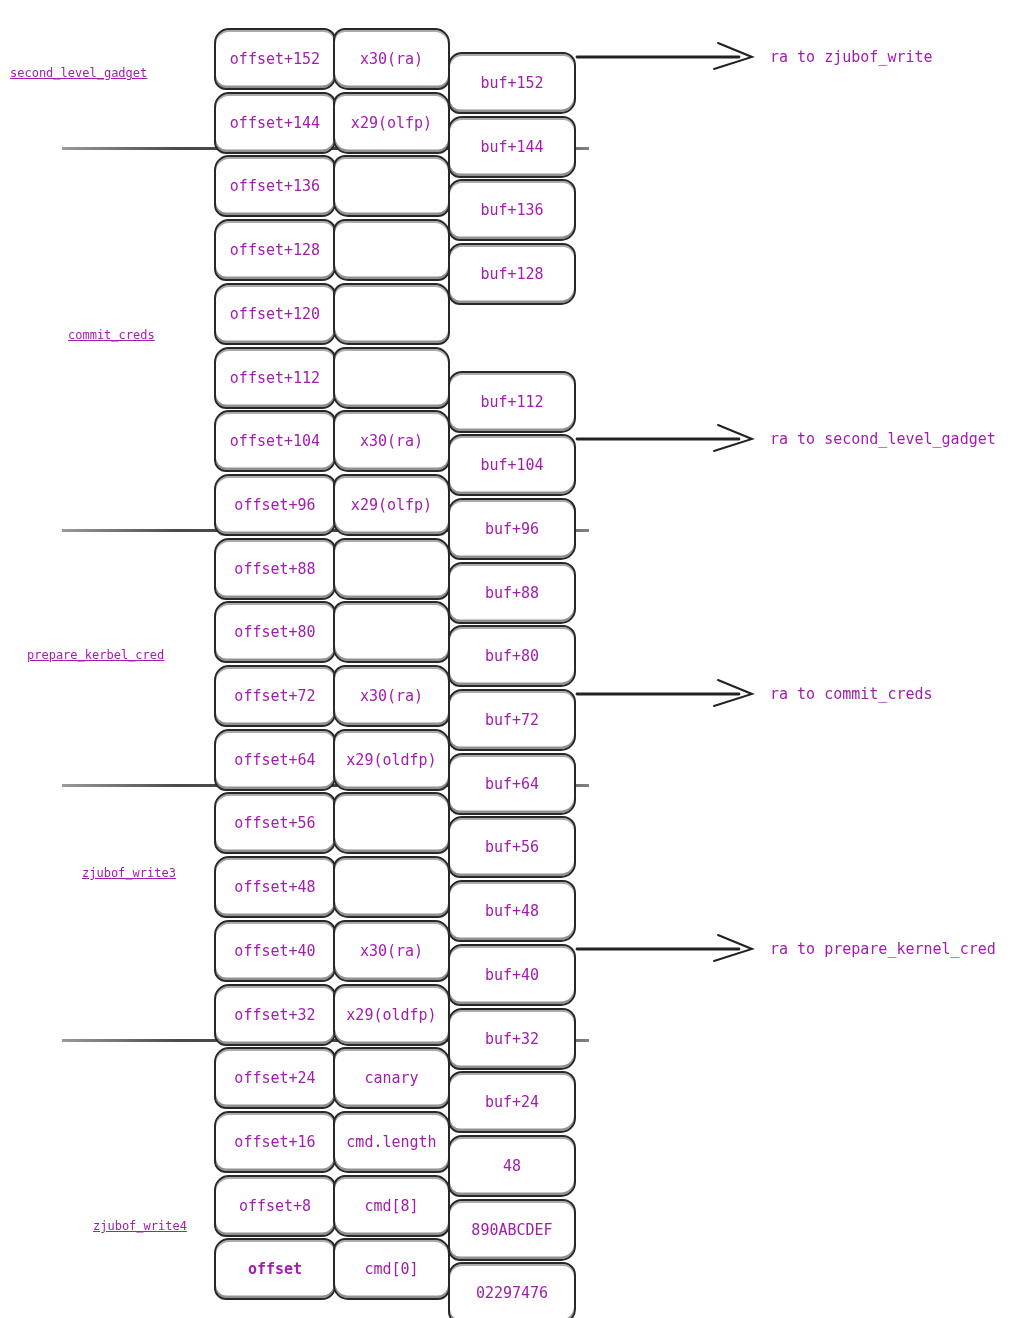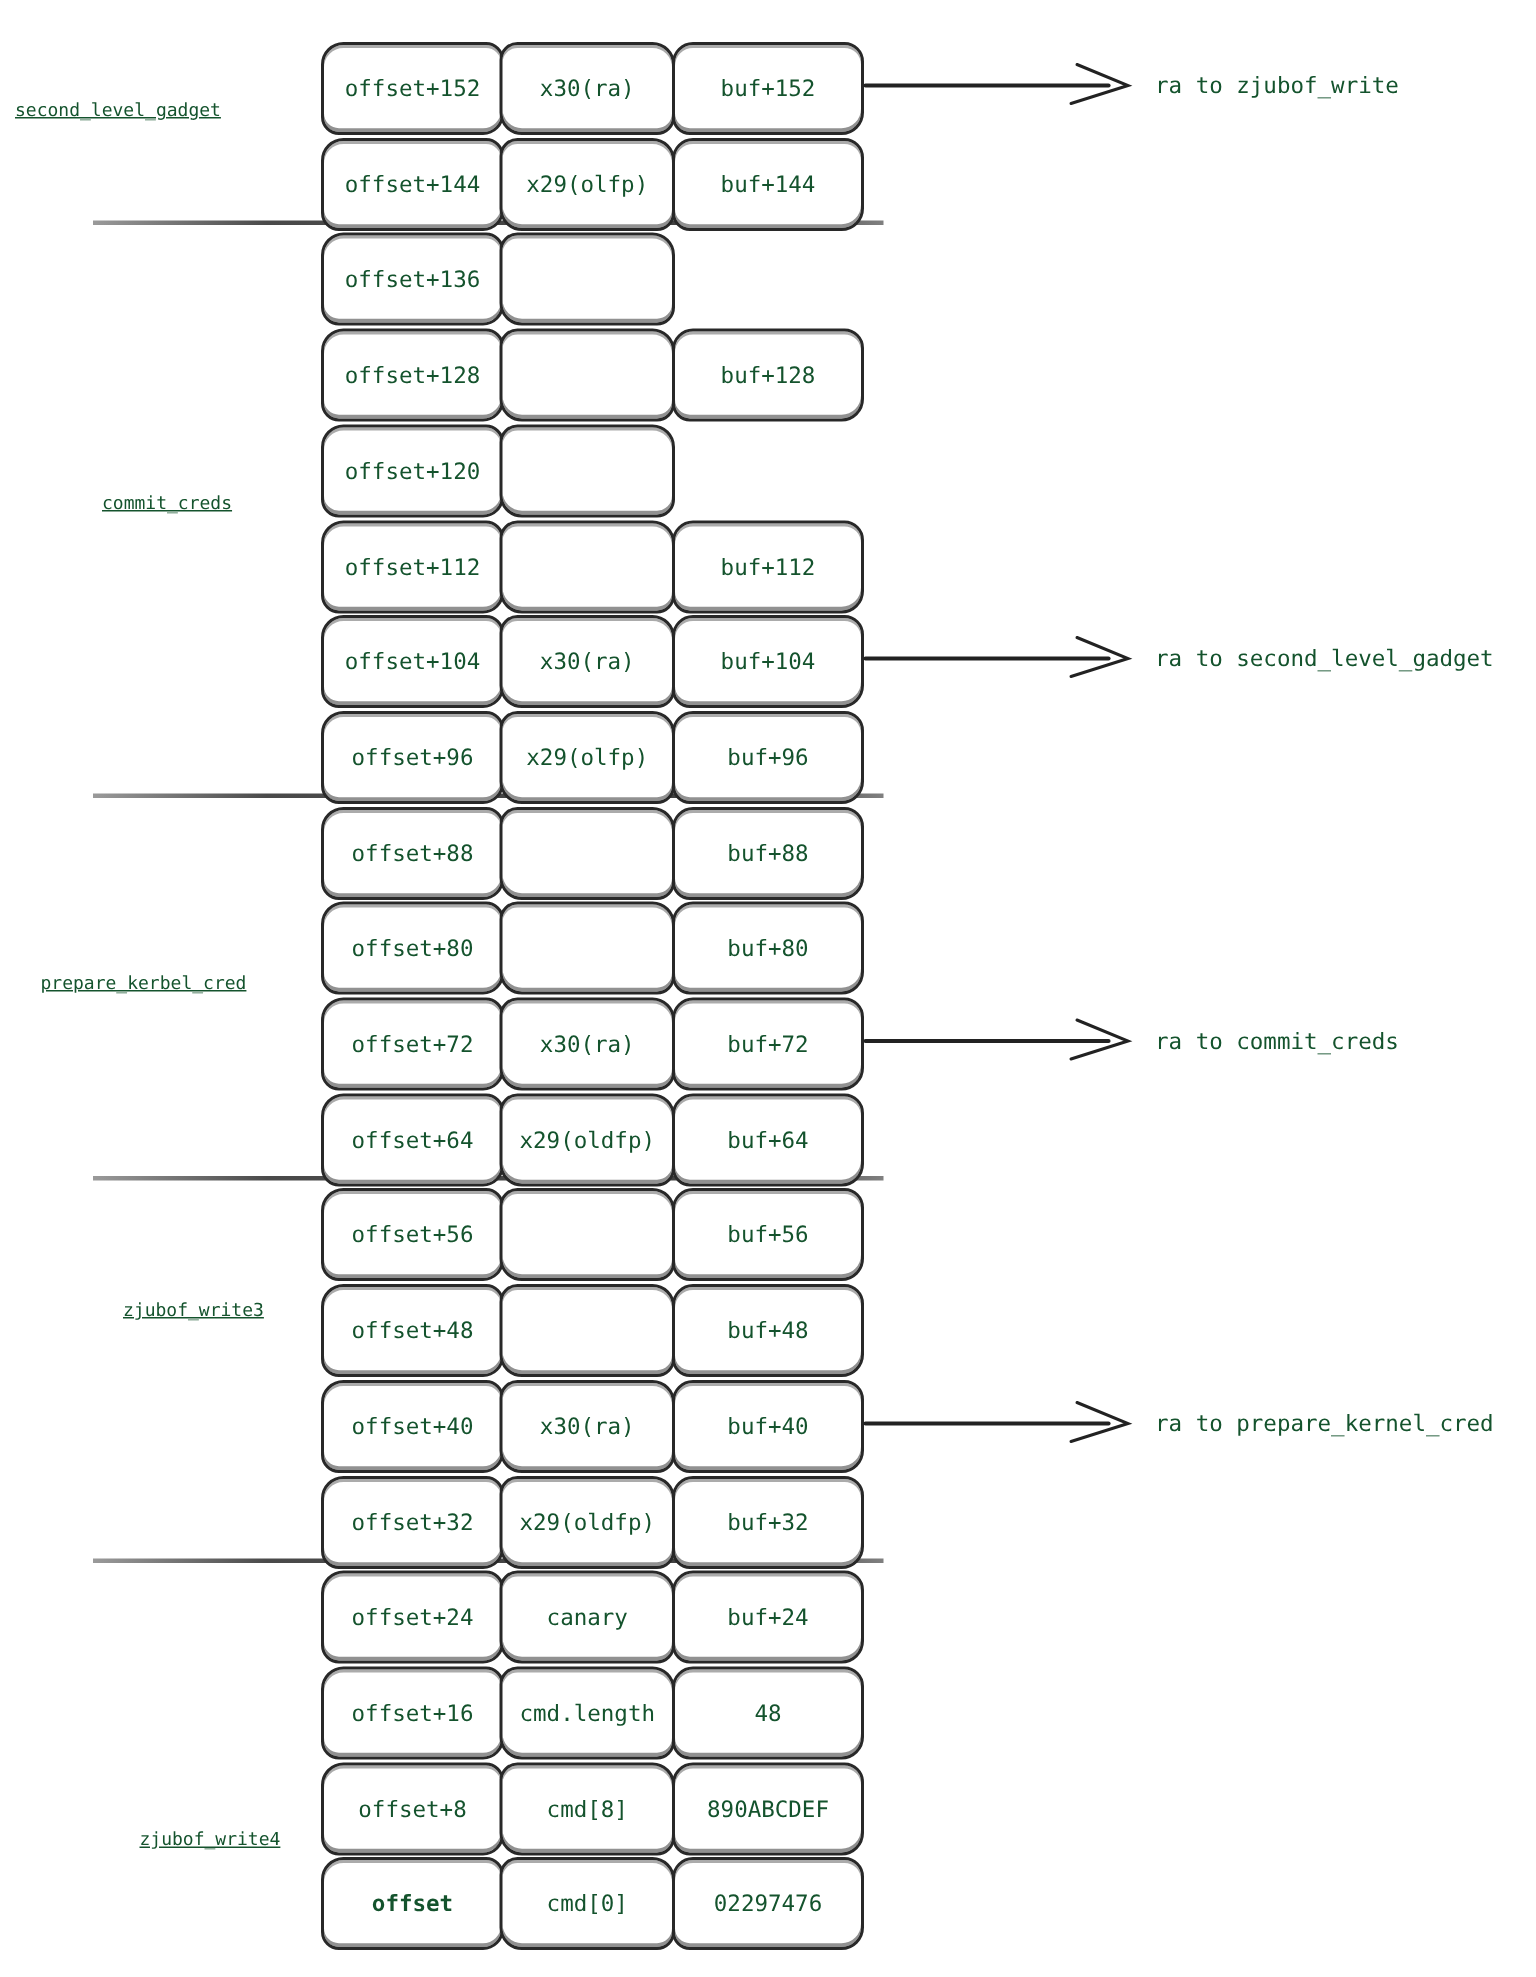--- a/index.html
+++ b/index.html
@@ -6,21 +6,21 @@
     margin: 0;
     padding: 0;
     background: #ffffff;
   }
   #diagram {
     position: relative;
     width: 1024px;
     height: 1318px;
     background: #ffffff;
     font-family: "DejaVu Sans Mono", "Liberation Mono", monospace;
-    color: #14532d;
+    color: #a21caf;
     overflow: hidden;
   }
   #arrows {
     position: absolute;
     left: 0; top: 0;
     width: 1024px; height: 1318px;
     z-index: 3;
     pointer-events: none;
   }
   .cell {
@@ -33,21 +33,21 @@
     border-radius: 13px;
     font-size: 15px;
     letter-spacing: 0;
     white-space: pre;
     z-index: 2;
     box-shadow: inset 0 2px 0 rgba(35,35,35,0.38),
                 inset 0 -2.5px 0 rgba(35,35,35,0.5);
   }
   .c0 { border-radius: 15px 12px 14px 12px; }
   .c1 { border-radius: 12px 15px 12px 15px; }
-  .c2 { border-radius: 14px 13px 15px 12px; }
+  .c2 { border-radius: 14px 13px 15px 12px; margin-top: 24px; }
   .divider {
     position: absolute;
     height: 3px;
     background: linear-gradient(to right, #9a9a9a, #4a4a4a 22%, #3f3f3f 85%, #808080);
     z-index: 1;
   }
   .arrow-label {
     position: absolute;
     font-size: 15px;
     line-height: 22px;
@@ -88,20 +88,21 @@
 <div class="cell c0" style="left: 214px; top: 28px; width: 118px; height: 58px;">offset+152</div>
     <div class="cell c1" style="left: 333px; top: 28px; width: 113px; height: 58px;">x30(ra)</div>
     <div class="cell c2" style="left: 448px; top: 28px; width: 124px; height: 58px;">buf+152</div>
     <div class="arrow-label" style="left: 770px; top: 46px;">ra to zjubof_write</div>
     <div class="cell c0" style="left: 214px; top: 92px; width: 118px; height: 58px;">offset+144</div>
     <div class="cell c1" style="left: 333px; top: 92px; width: 113px; height: 58px;">x29(olfp)</div>
     <div class="cell c2" style="left: 448px; top: 92px; width: 124px; height: 58px;">buf+144</div>
     <div class="divider" style="left: 62px; top: 147px; width: 527px;"></div>
     <div class="cell c0" style="left: 214px; top: 155px; width: 118px; height: 58px;">offset+136</div>
     <div class="cell c1" style="left: 333px; top: 155px; width: 113px; height: 58px;"></div>
+    <div class="cell c2" style="left: 448px; top: 155px; width: 124px; height: 58px;">buf+136</div>
     <div class="cell c0" style="left: 214px; top: 219px; width: 118px; height: 58px;">offset+128</div>
     <div class="cell c1" style="left: 333px; top: 219px; width: 113px; height: 58px;"></div>
     <div class="cell c2" style="left: 448px; top: 219px; width: 124px; height: 58px;">buf+128</div>
     <div class="cell c0" style="left: 214px; top: 283px; width: 118px; height: 58px;">offset+120</div>
     <div class="cell c1" style="left: 333px; top: 283px; width: 113px; height: 58px;"></div>
     <div class="cell c0" style="left: 214px; top: 347px; width: 118px; height: 58px;">offset+112</div>
     <div class="cell c1" style="left: 333px; top: 347px; width: 113px; height: 58px;"></div>
     <div class="cell c2" style="left: 448px; top: 347px; width: 124px; height: 58px;">buf+112</div>
     <div class="cell c0" style="left: 214px; top: 410px; width: 118px; height: 58px;">offset+104</div>
     <div class="cell c1" style="left: 333px; top: 410px; width: 113px; height: 58px;">x30(ra)</div>

